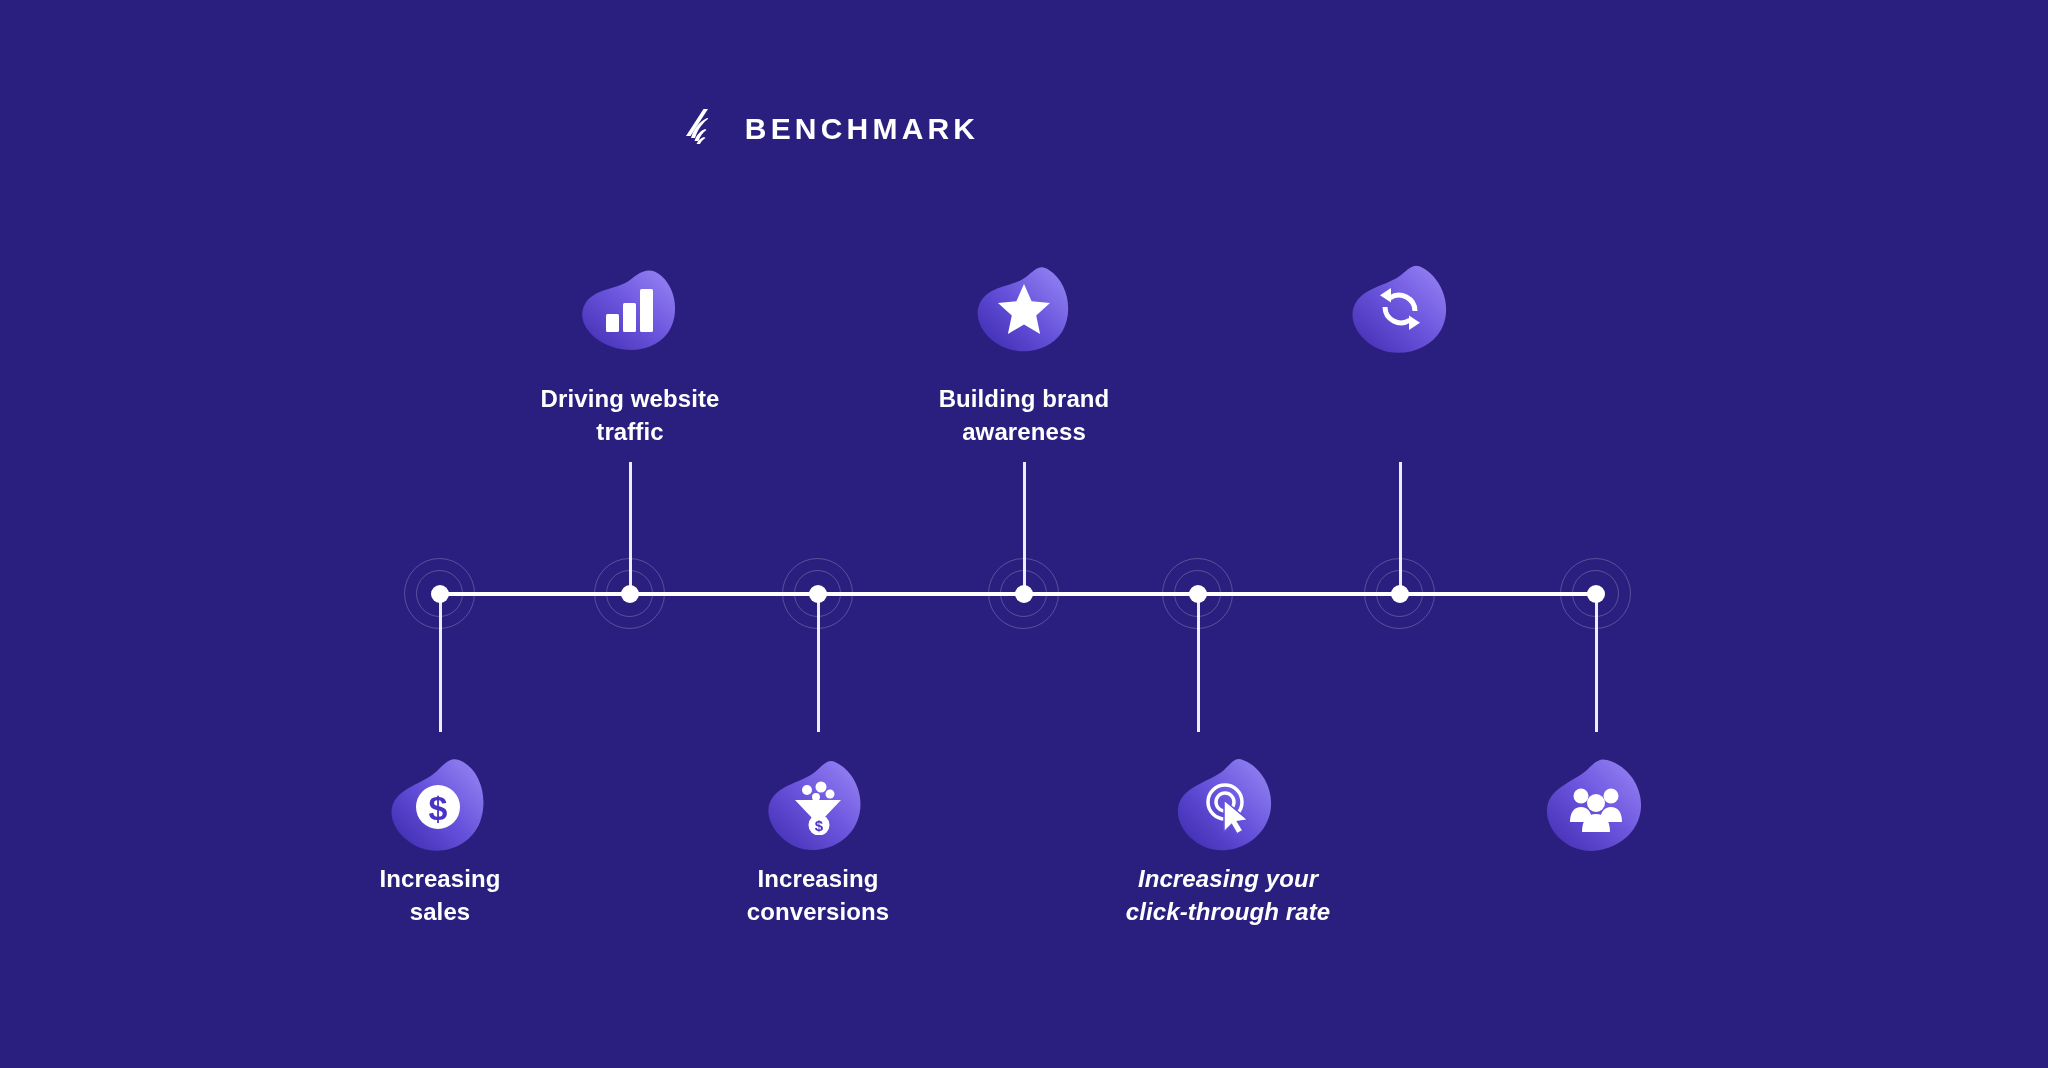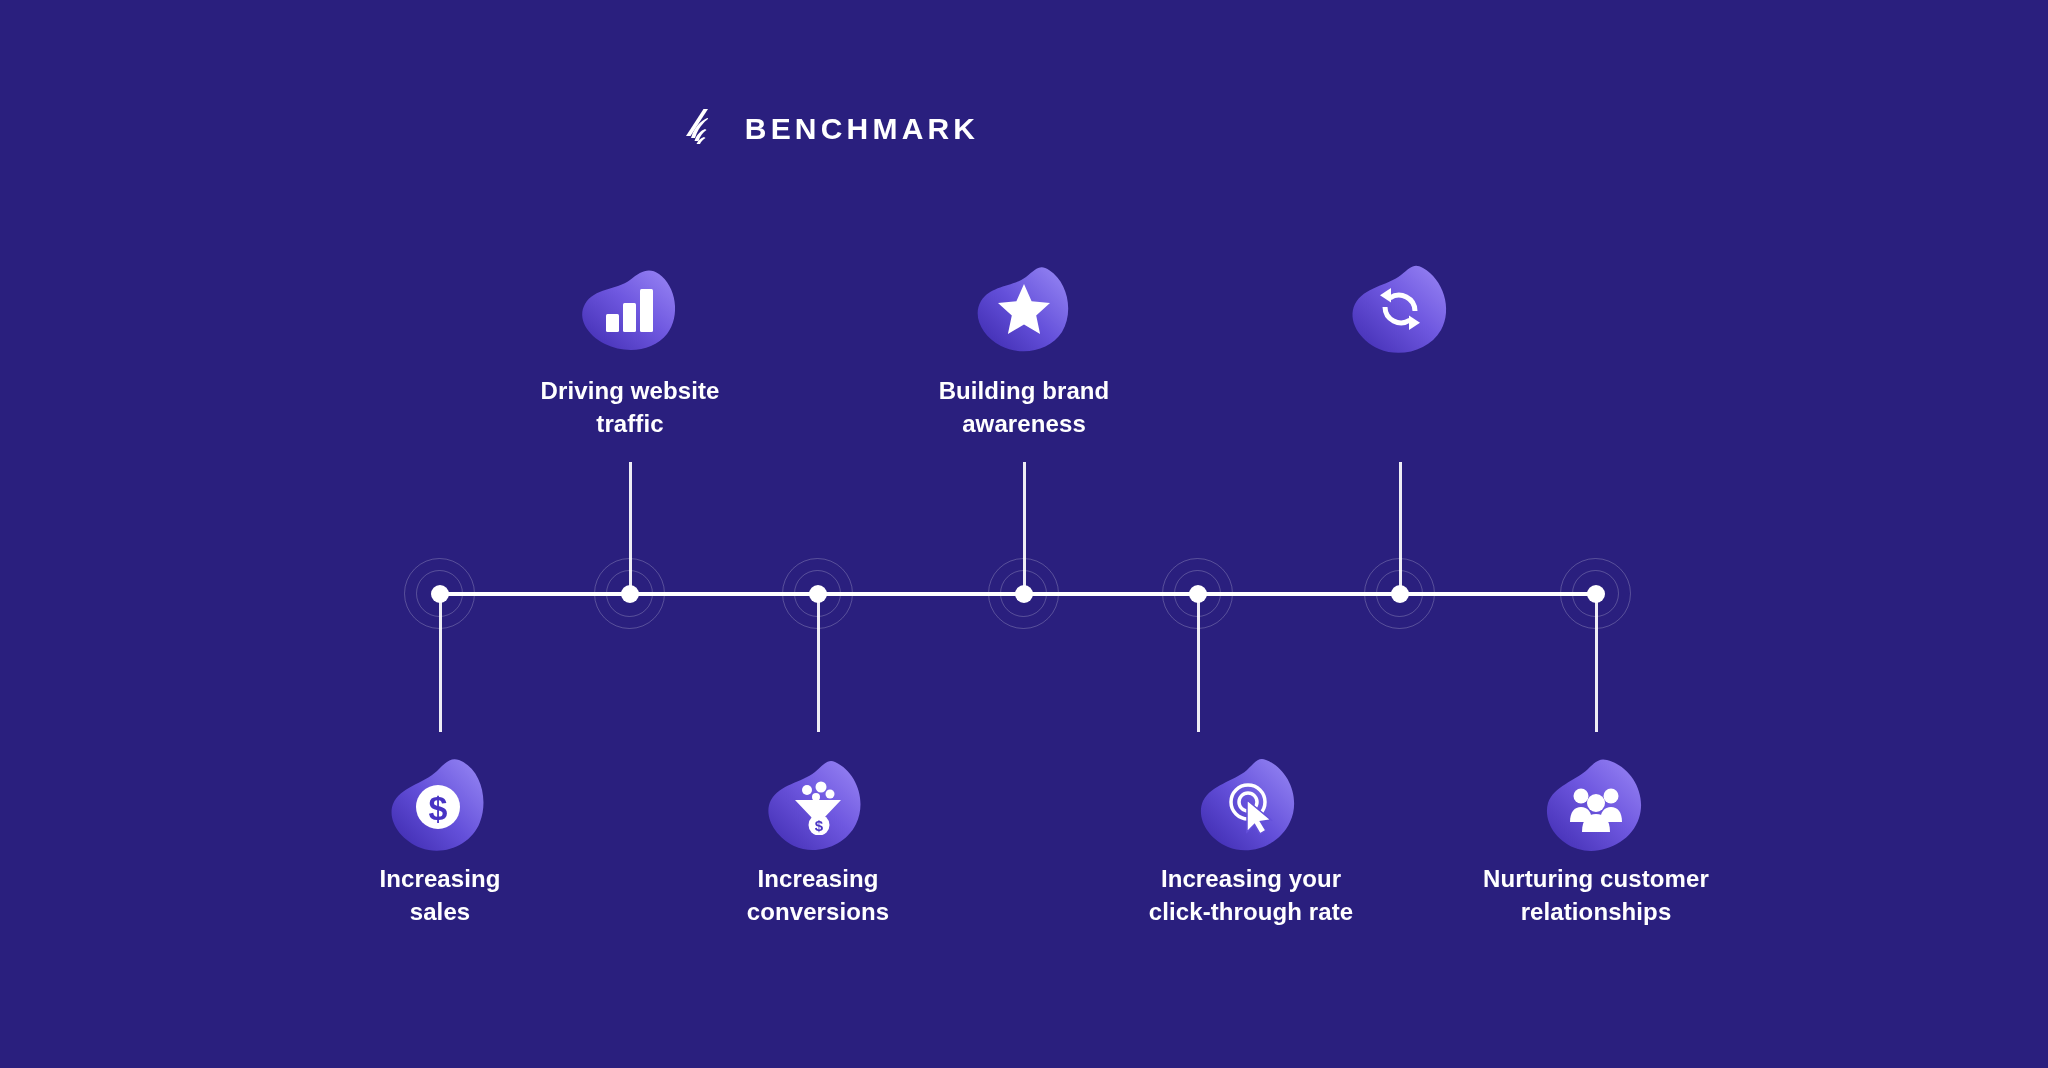--- a/index.html
+++ b/index.html
@@ -54,21 +54,21 @@
   .blob-wrap svg{position:absolute;left:0;top:0;width:110px;height:110px;}
   .icon-layer{
     position:absolute;left:0;top:0;width:110px;height:110px;
     display:flex;align-items:center;justify-content:center;
   }
   .icon-layer svg{position:static;width:56px;height:56px;}
   .label{
     color:#ffffff;font-size:24px;font-weight:700;line-height:1.38;
     letter-spacing:0.1px;margin-top:12px;white-space:pre-line;
   }
-  .item.top .label{margin-top:10px;}
+  .item.top .label{margin-top:18px;}
   .item.bottom .label{margin-top:0;}
 </style>
 </head>
 <body style="background: rgb(42, 31, 126);">
 
 <div id="stage">
 
   <div class="logo">
     <span>
       <svg class="logo-mark" viewBox="0 0 48 48" aria-hidden="true">
@@ -229,21 +229,21 @@
             <circle cx="29" cy="46" r="10.5"></circle>
           </g>
           <text x="29" y="52" text-anchor="middle" font-family="Liberation Sans, sans-serif" font-size="15" font-weight="700" fill="#4733c4">$</text>
         </svg>
       </div>
     </div>
     <div class="label">Increasing
 conversions</div>
   </div>
 
-  <div class="item bottom" style="left:1091px;top:752px;">
+  <div class="item bottom" style="left:1068px;top:752px;font-style:italic;">
     <div class="blob-wrap">
       <svg viewBox="0 0 110 110" aria-hidden="true">
         <path d="M70 8 C93 17, 105 47, 94 70 C83 94, 54 104, 32 95 C11 86, 0 65, 7 49 C16 32, 37 30, 51 18 C60 9, 63 5, 70 8 Z" fill="url(#blobGrad2)"></path>
       </svg>
       <div class="icon-layer">
         <svg viewBox="0 0 56 56">
           <g fill="none" stroke="#ffffff" stroke-width="3.5">
             <circle cx="25" cy="23" r="17"></circle>
             <circle cx="25" cy="23" r="9"></circle>
           </g>
@@ -266,17 +266,15 @@
             <circle cx="13" cy="17" r="7.5"></circle>
             <path d="M2 43 C2 33, 6.5 28, 13 28 C19.5 28, 24 33, 24 43 Z"></path>
             <circle cx="43" cy="17" r="7.5"></circle>
             <path d="M32 43 C32 33, 36.5 28, 43 28 C49.5 28, 54 33, 54 43 Z"></path>
             <circle cx="28" cy="24" r="9"></circle>
             <path d="M14 53 C14 40, 20 35, 28 35 C36 35, 42 40, 42 53 Z"></path>
           </g>
         </svg>
       </div>
     </div>
-    <div class="label">Nurturing customer
-relationships</div>
   </div>
 
 </div>
 
 </body></html>

